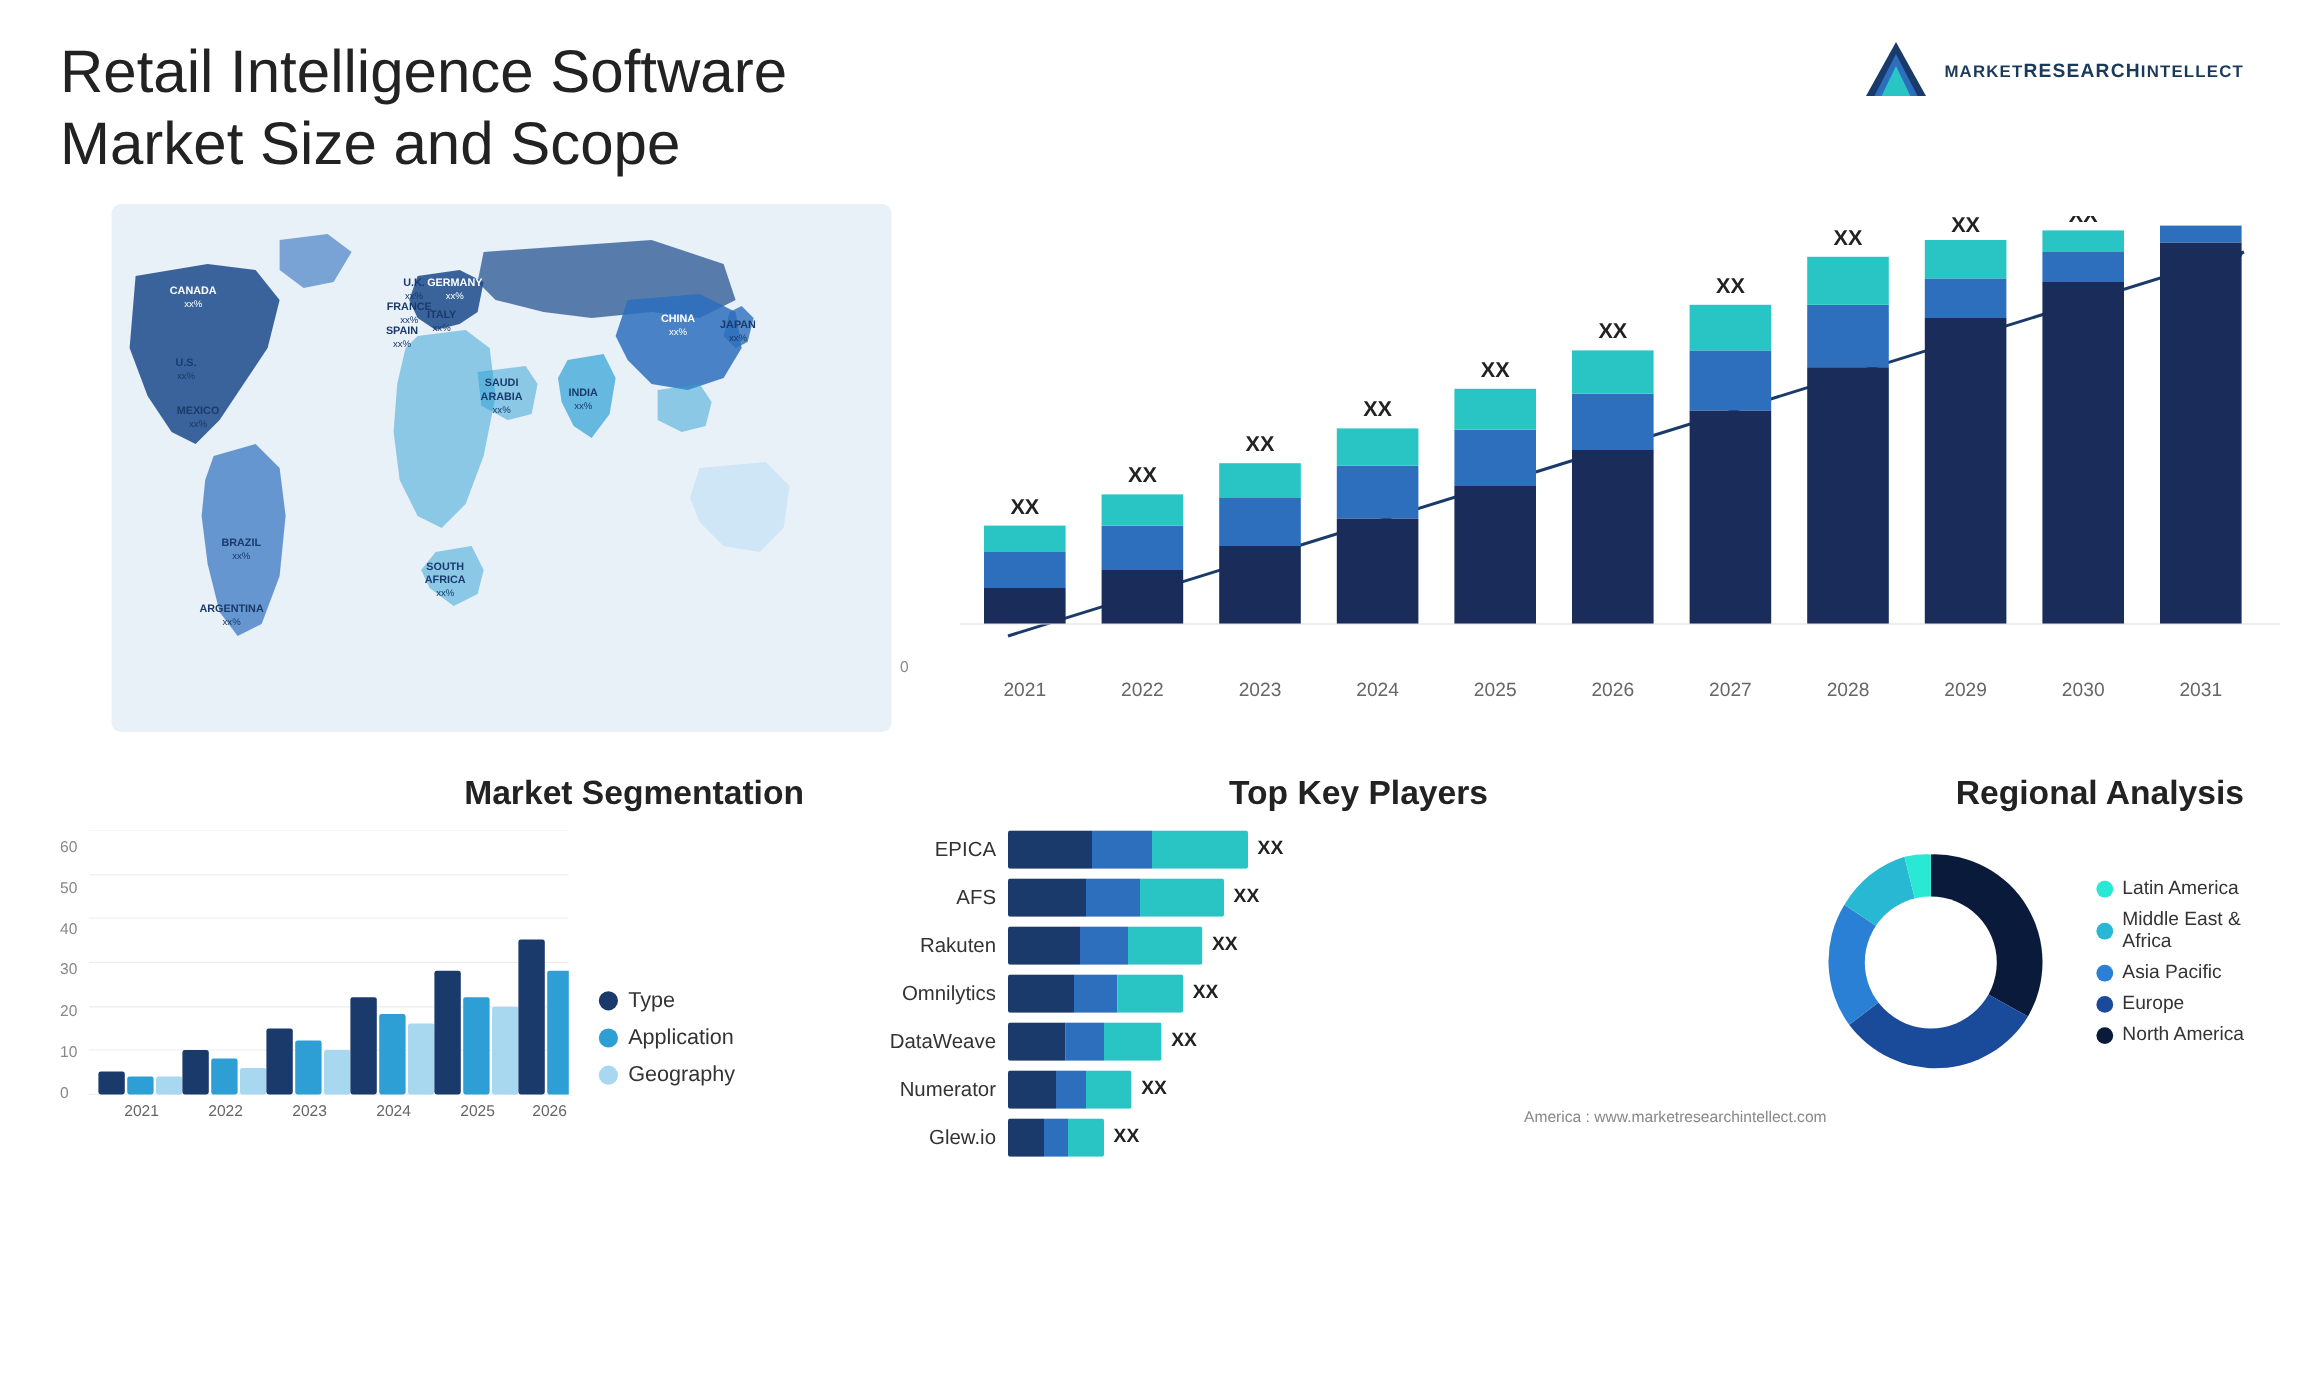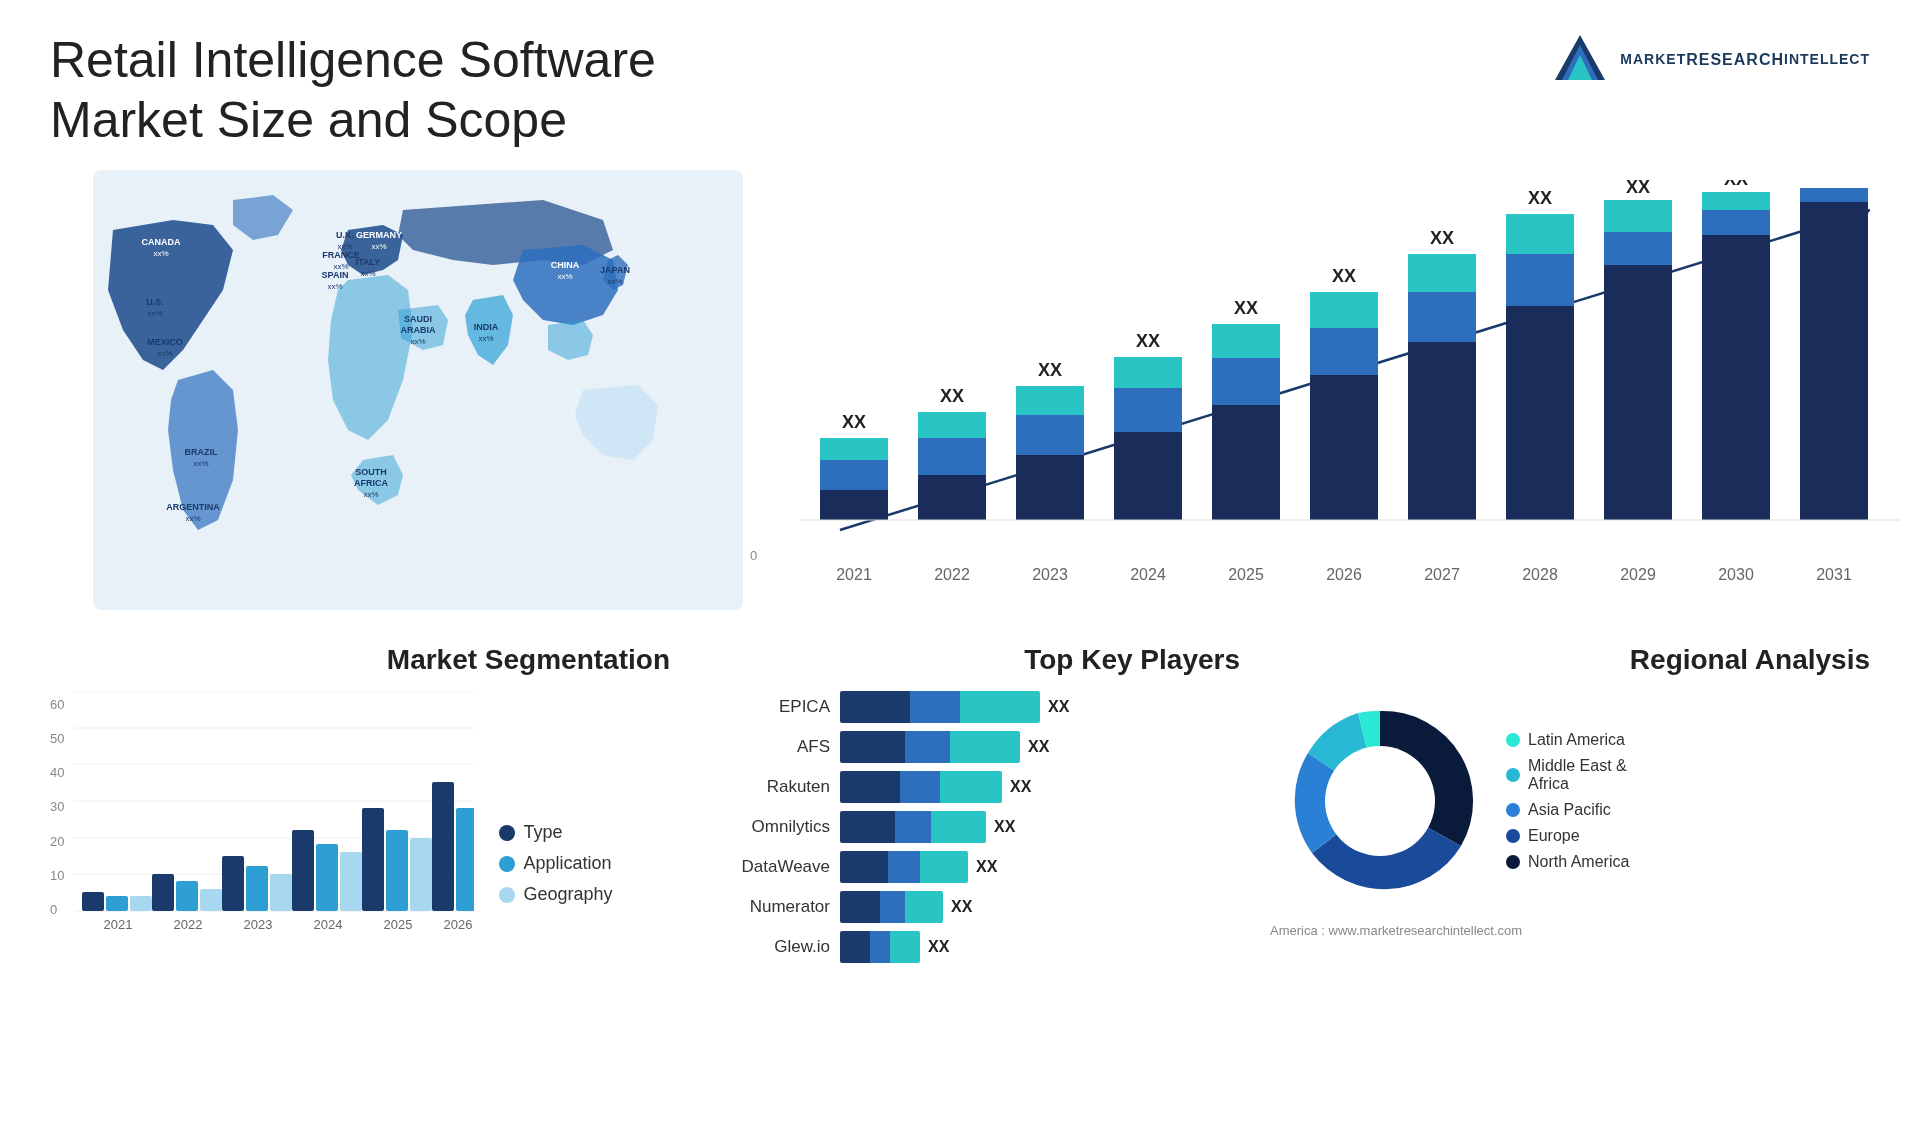--- a/index.html
+++ b/index.html
@@ -106,22 +106,23 @@
     .player-bar-seg1 { background: #1a3a6c; }
     .player-bar-seg2 { background: #2d6fbd; }
     .player-bar-seg3 { background: #29c5c5; }
     .player-value {
       font-size: 16px;
       font-weight: 700;
       color: #222;
     }
     .donut-container {
       display: flex;
-      gap: 16px;
+      gap: 28px;
       align-items: center;
+      justify-content: flex-end;
     }
     .regional-legend {
       display: flex;
       flex-direction: column;
       gap: 8px;
     }
     .regional-legend-item {
       display: flex;
       align-items: center;
       gap: 8px;

